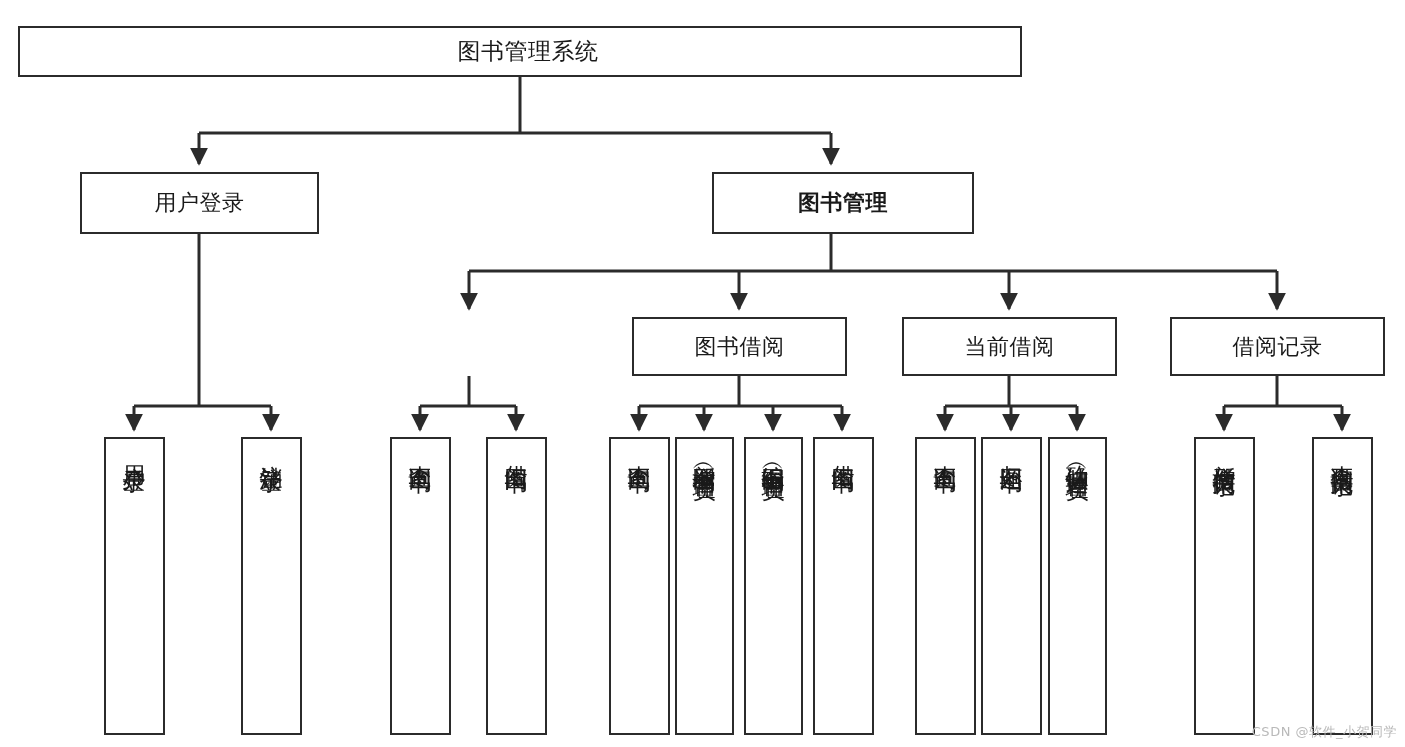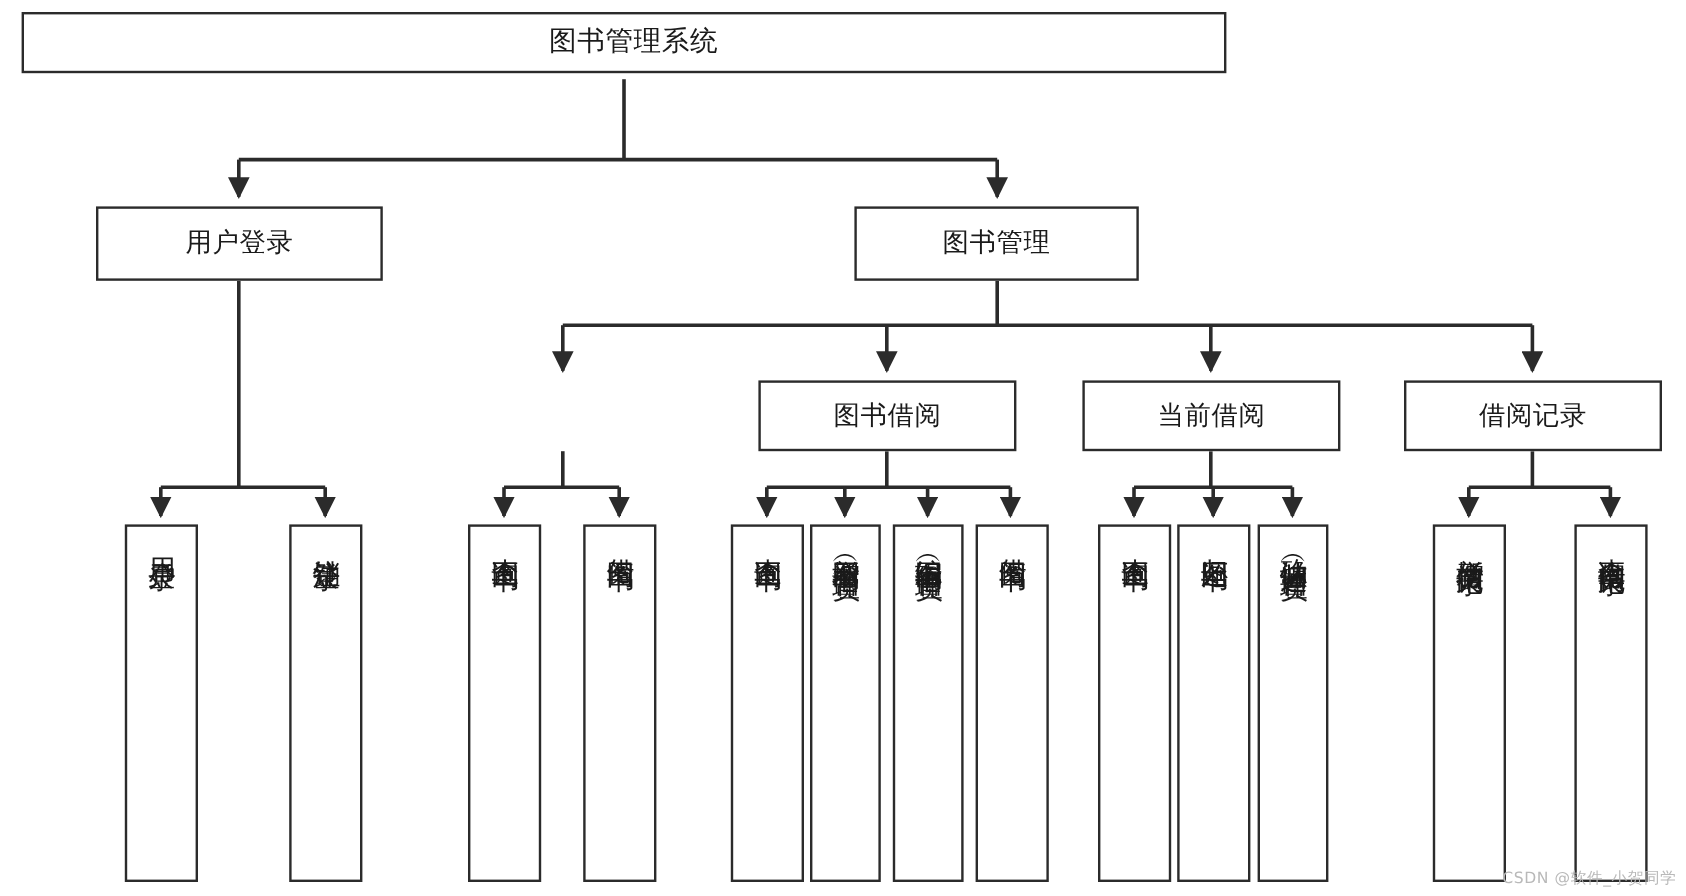--- a/index.html
+++ b/index.html
@@ -120,29 +120,29 @@
       <path d="M 1011 406 L 1011 430" marker-end="url(#arrow)"></path>
       <path d="M 1077 406 L 1077 430" marker-end="url(#arrow)"></path>
 
       <path d="M 1277 376 L 1277 406"></path>
       <path d="M 1224 406 L 1342 406"></path>
       <path d="M 1224 406 L 1224 430" marker-end="url(#arrow)"></path>
       <path d="M 1342 406 L 1342 430" marker-end="url(#arrow)"></path>
     </g>
   </svg>
 
-  <div class="node horiz root" style="left:18px; top:10px; width:1004px; height:51px;padding-left:16px;">
+  <div class="node horiz root" style="left:18px; top:26px; width:1004px; height:51px;padding-left:16px;">
     <span class="label">图书管理系统</span>
   </div>
 
   <div class="node horiz" style="left:80px; top:172px; width:239px; height:62px;">
     <span class="label">用户登录</span>
   </div>
 
-  <div class="node horiz" style="left:712px; top:172px; width:237px; height:62px;">
+  <div class="node horiz" style="left:712px; top:172px; width:262px; height:62px;font-weight:bold;">
     <span class="label">图书管理</span>
   </div>
 
 
   <div class="node horiz" style="left:902px; top:317px; width:215px; height:59px;">
     <span class="label">当前借阅</span>
   </div>
 
   <div class="node horiz" style="left:632px; top:317px; width:215px; height:59px;">
     <span class="label">图书借阅</span>

